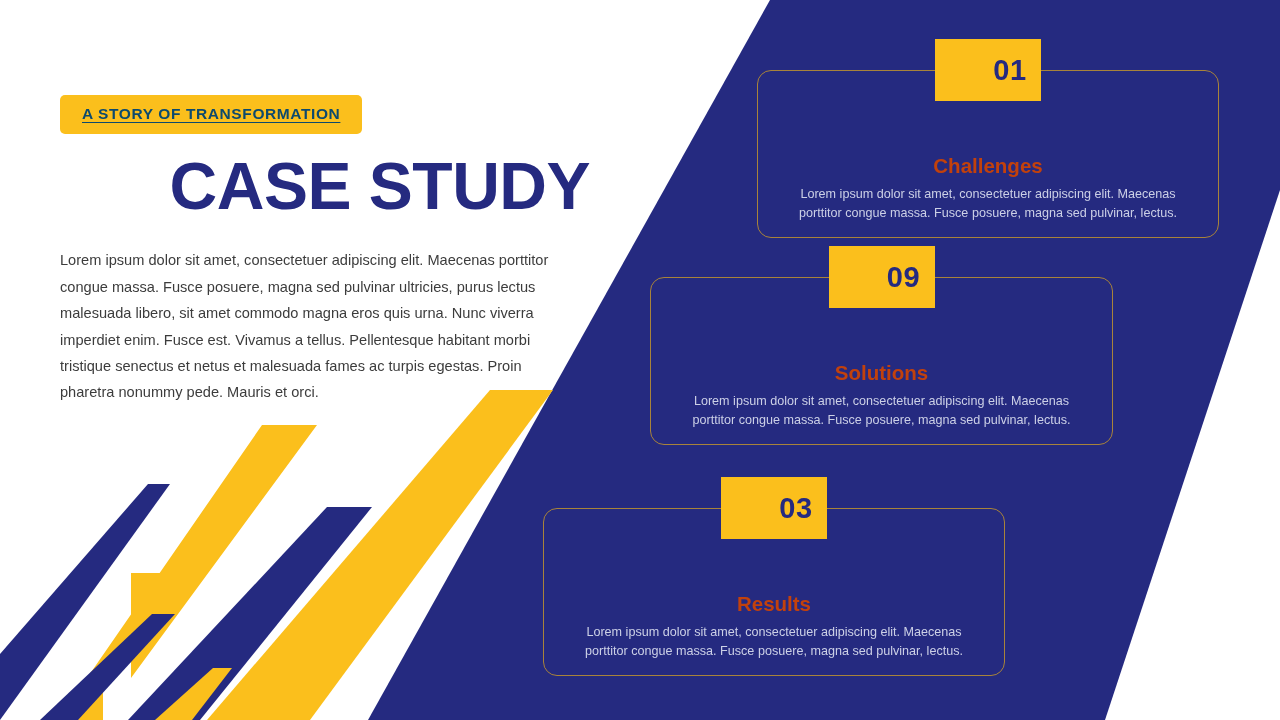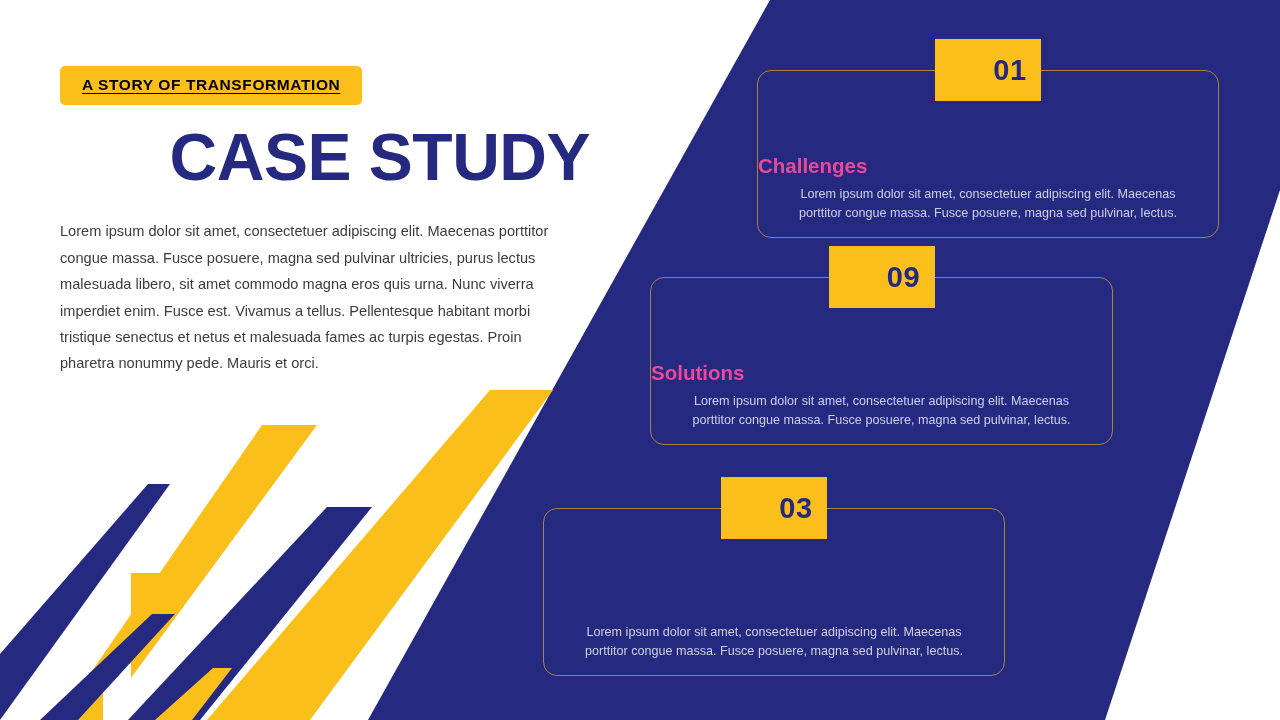--- a/index.html
+++ b/index.html
@@ -32,26 +32,27 @@
   .left-col {
     position: absolute;
     left: 60px;
     top: 66px;
     width: 530px;
     z-index: 5;
   }
   .eyebrow {
     display: inline-block;
     background: #FBBF1C;
-    color: #000000;
+    color: #0c4a6e;
     font-size: 15.5px;
     font-weight: 600;
     letter-spacing: 0.6px;
     padding: 10px 22px 11px 22px;
     border-radius: 5px;
+    margin-top: 29px;
   }
   .eyebrow span {
     text-decoration: underline;
     text-underline-offset: 3px;
   }
   .title {
     margin: 18px 0 0 0;
     font-size: 66px;
     line-height: 1.05;
     font-weight: 700;
@@ -95,22 +96,22 @@
     font-size: 29px;
     font-weight: 700;
     letter-spacing: 0.5px;
     padding-left: 44px;
   }
   .card-title {
     position: absolute;
     top: 83px;
     left: 0;
     right: 0;
-    text-align: left;
-    color: #ec4899;
+    text-align: center;
+    color: #c2410c;
     font-size: 20.5px;
     font-weight: 700;
   }
   .card-text {
     position: absolute;
     top: 114px;
     left: 22px;
     right: 22px;
     text-align: center;
     color: #ccd0e6;
@@ -155,16 +156,17 @@
   </div>
 
   <div class="card card-2">
     <div class="badge">09</div>
     <div class="card-title">Solutions</div>
     <div class="card-text">Lorem ipsum dolor sit amet, consectetuer adipiscing elit. Maecenas porttitor congue massa. Fusce posuere, magna sed pulvinar, lectus.</div>
   </div>
 
   <div class="card card-3">
     <div class="badge">03</div>
+    <div class="card-title">Results</div>
     <div class="card-text">Lorem ipsum dolor sit amet, consectetuer adipiscing elit. Maecenas porttitor congue massa. Fusce posuere, magna sed pulvinar, lectus.</div>
   </div>
 
 </div>
 
 </body></html>

